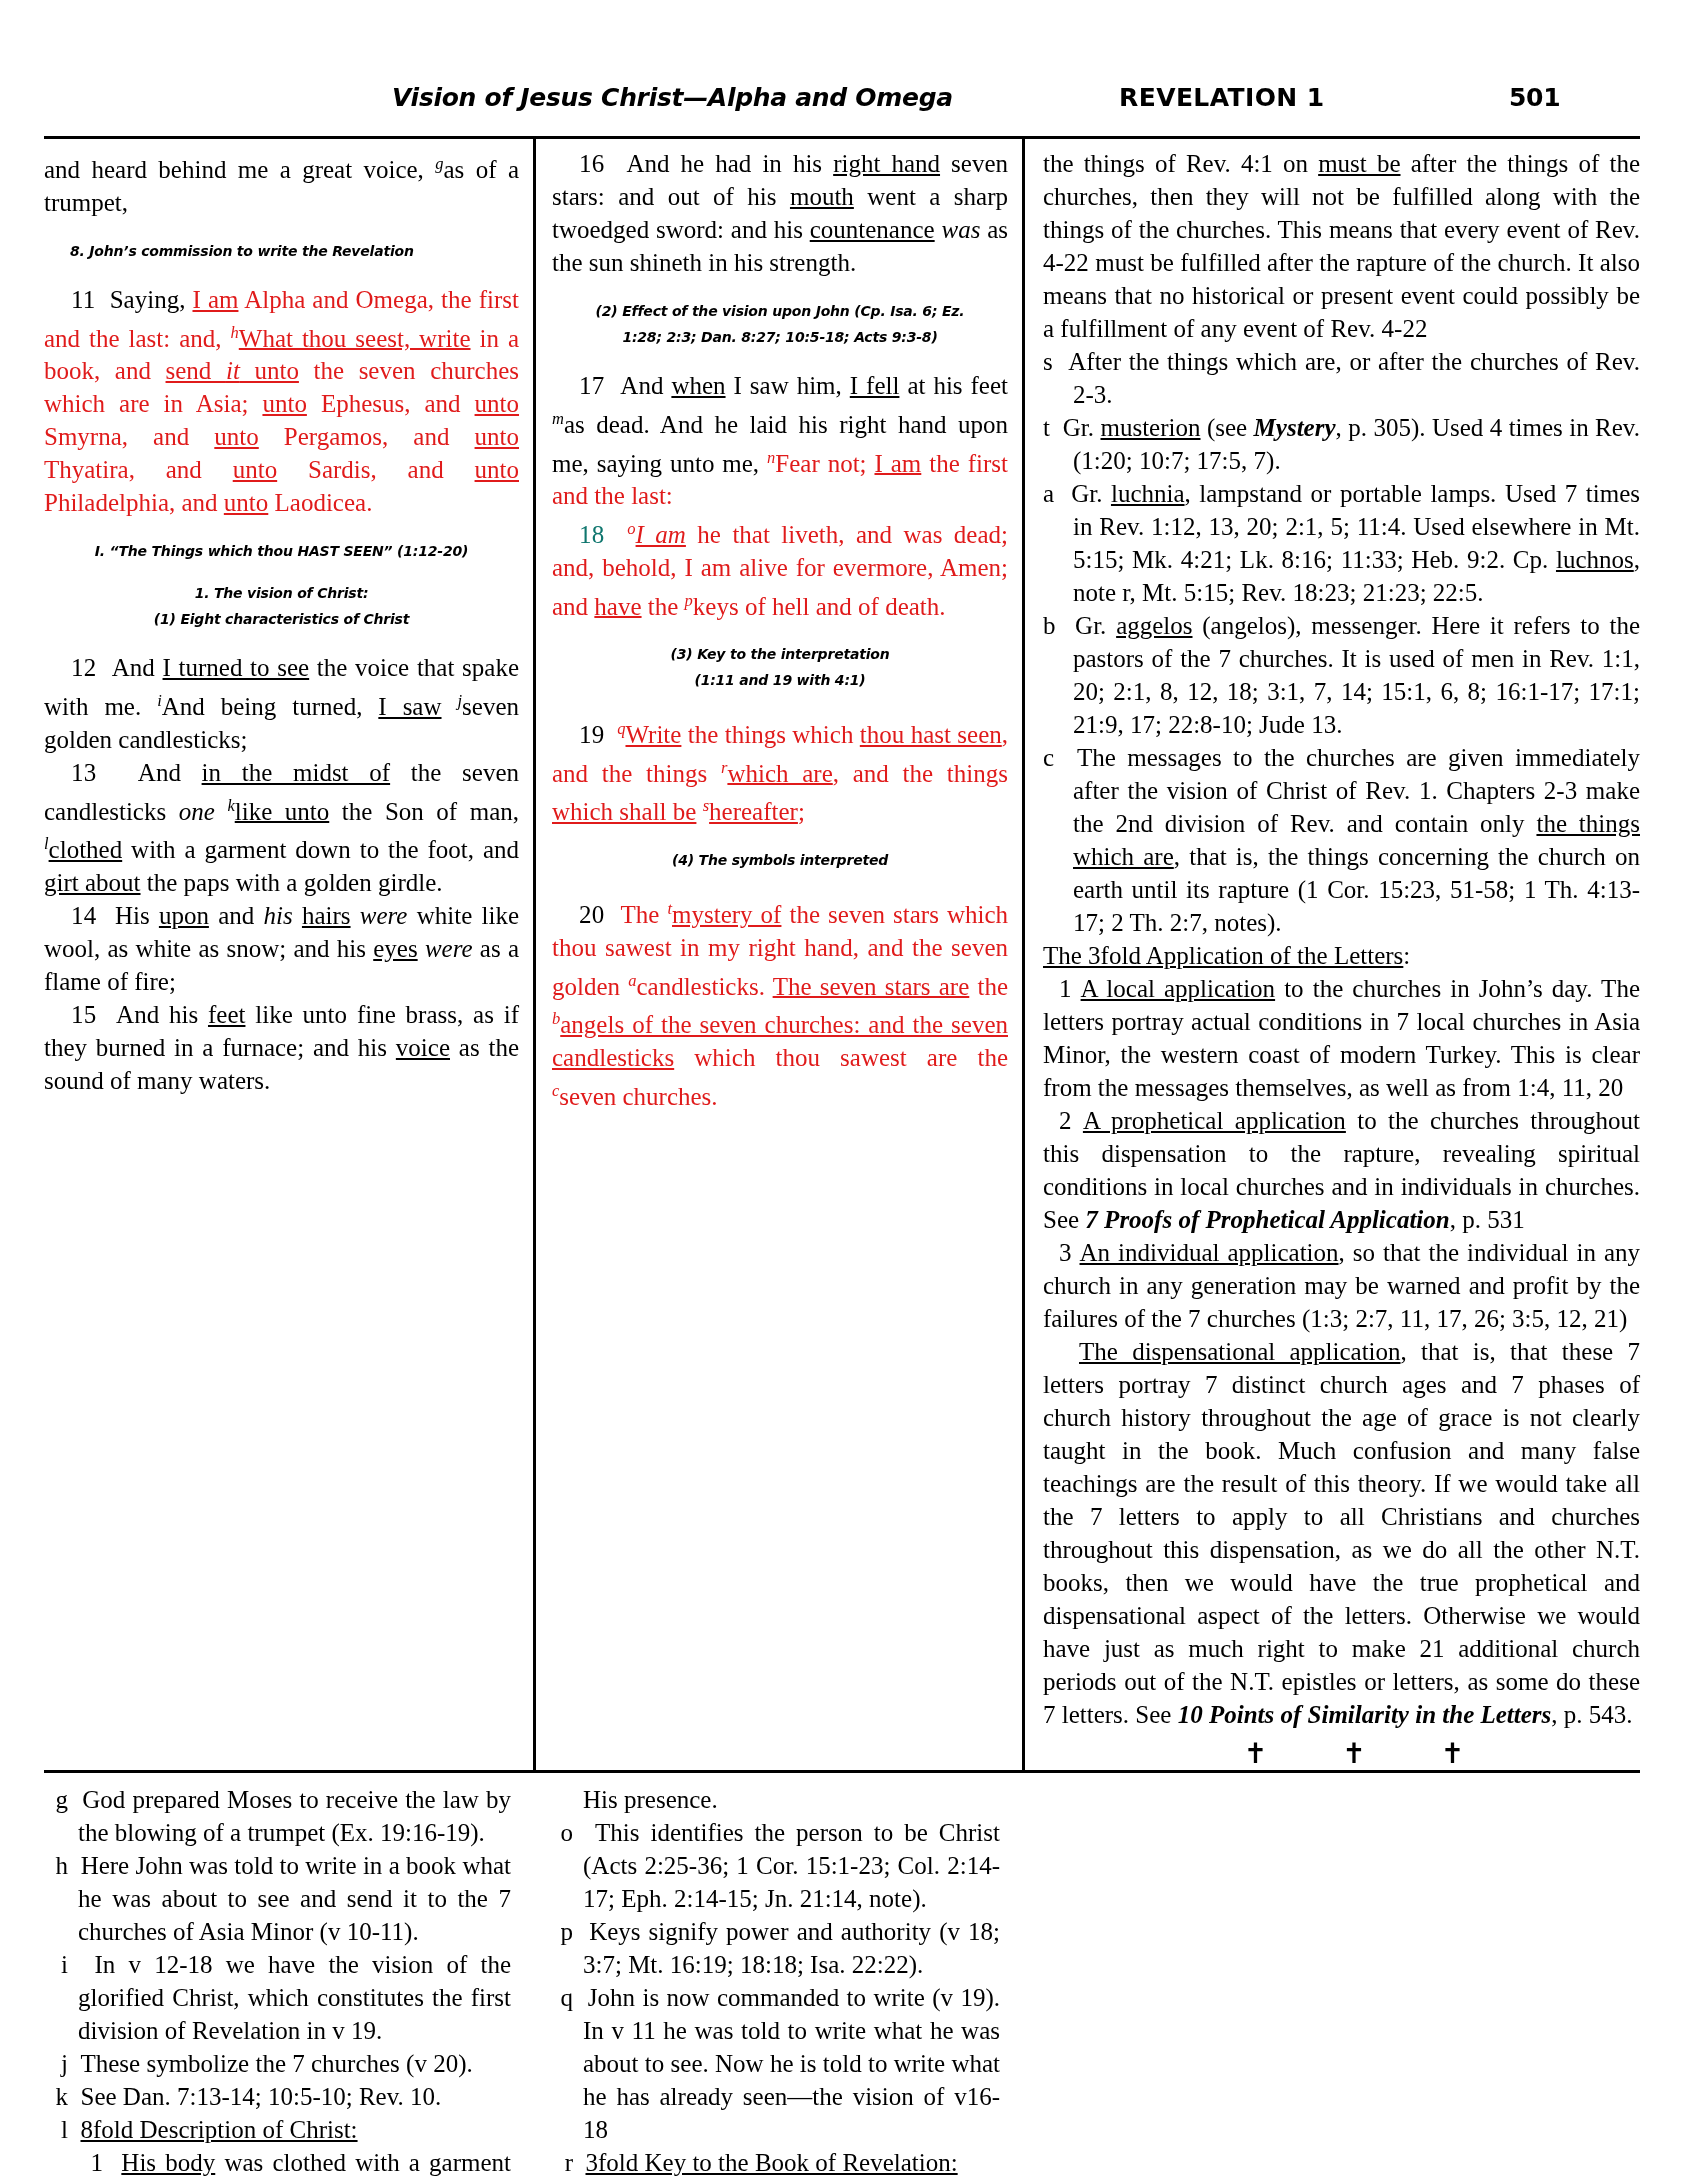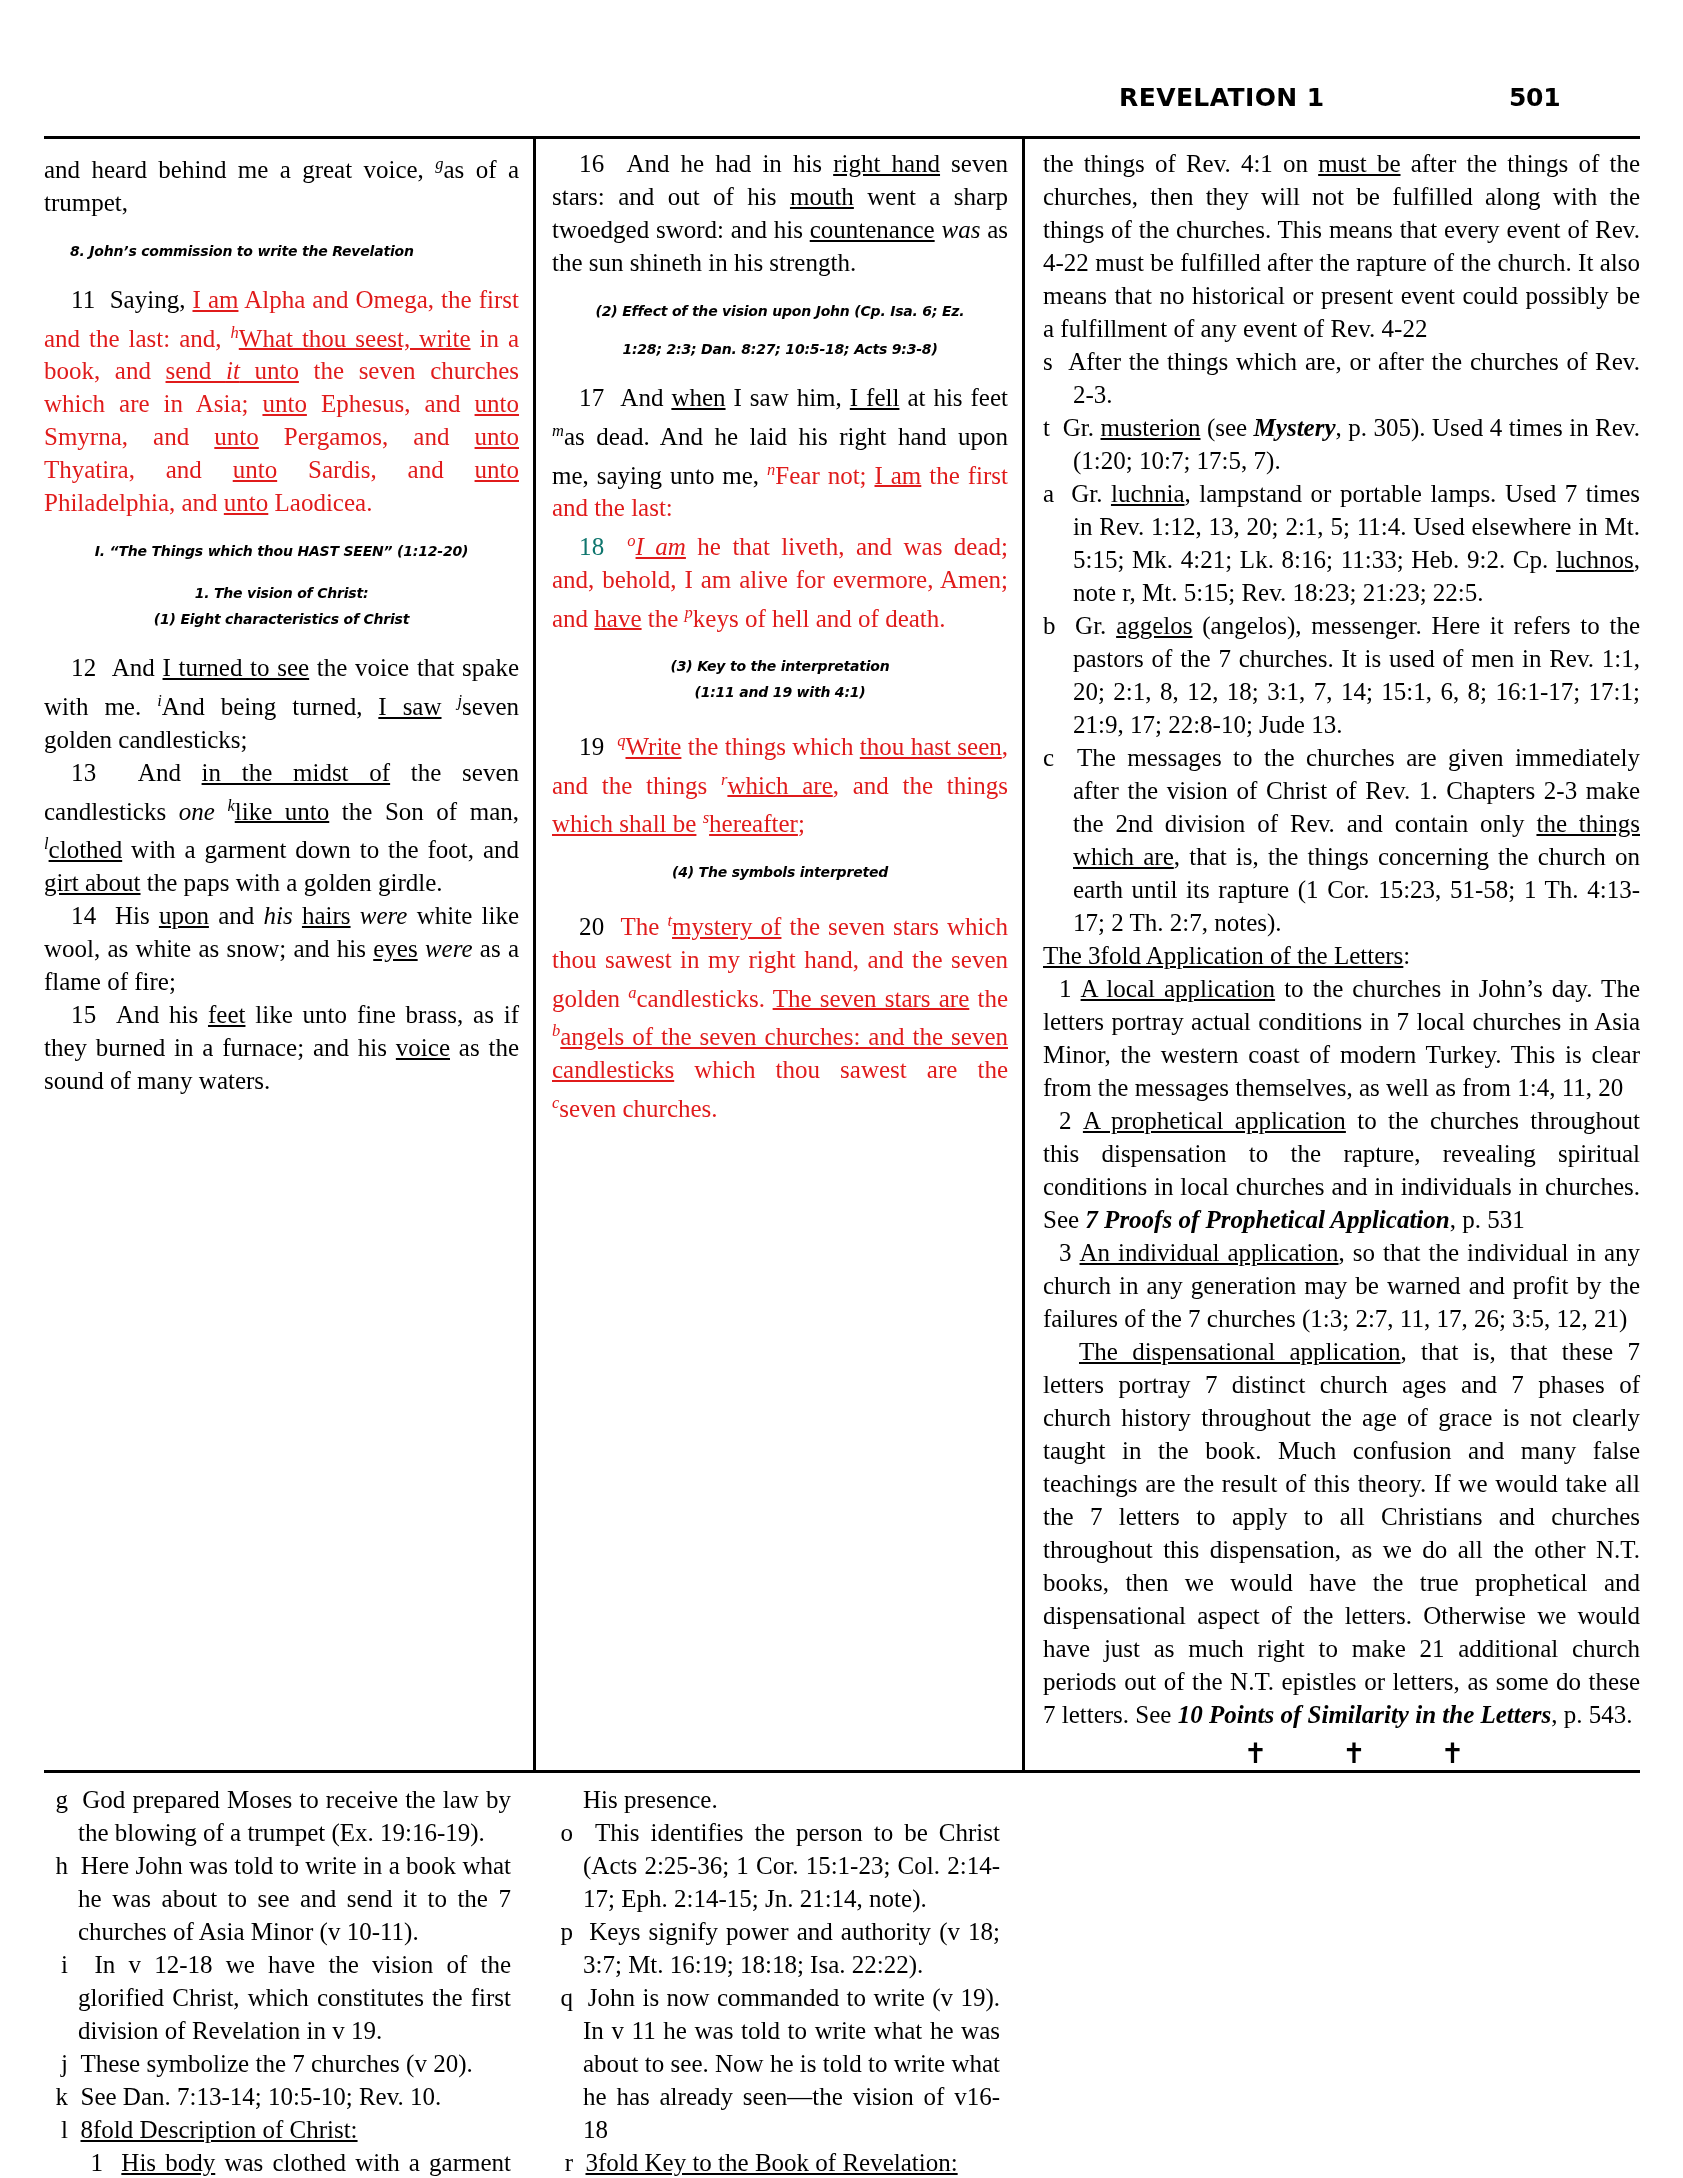--- a/index.html
+++ b/index.html
@@ -161,20 +161,21 @@
     margin-top:6px;
     padding-left:59px;
   }
 </style>
 </head>
 <body>
 
 <div class="page">
 
   <div class="runhead">
+    <span class="rh-title">Vision of Jesus Christ—Alpha and Omega</span>
     <span class="rh-book">REVELATION 1</span>
     <span class="rh-page">501</span>
   </div>
   <div class="rule-top"></div>
 
   <div class="band">
 
     <div class="colA">
       <div class="scr">
 
@@ -197,21 +198,21 @@
         <p class="vp"><span class="vnum">15</span>&nbsp;&nbsp;<span>And his </span><span class="u">feet</span><span> like unto fine brass, as if they burned in a furnace; and his </span><span class="u">voice</span><span> as the sound of many waters.</span></p>
       </div>
     </div>
 
     <div class="colB">
       <div class="scr">
 
         <p class="vp"><span class="vnum">16</span>&nbsp;&nbsp;<span>And he had in his </span><span class="u">right hand</span><span> seven stars: and out of his </span><span class="u">mouth</span><span> went a sharp twoedged sword: and his </span><span class="u">countenance</span><span> </span><span class="it">was</span><span> as the sun shineth in his strength.</span></p>
 
         <div class="shead ctr" style="margin-bottom:0">(2) Effect of the vision upon John (Cp. Isa. 6; Ez.</div>
-        <div class="shead ctr" style="margin:12px 0 19px 0">1:28; 2:3; Dan. 8:27; 10:5-18; Acts 9:3-8)</div>
+        <div class="shead ctr" style="margin:0 0 19px 0">1:28; 2:3; Dan. 8:27; 10:5-18; Acts 9:3-8)</div>
 
         <p class="vp"><span class="vnum">17</span>&nbsp;&nbsp;<span>And </span><span class="u">when</span><span> I saw him, </span><span class="u">I fell</span><span> at his feet </span><span class="sup">m</span><span>as dead. And he laid his right hand upon me, saying unto me, </span><span class="sup red">n</span><span class="red">Fear not; </span><span class="u red">I am</span><span class="red"> the first and the last:</span></p>
 
         <p class="vp red"><span class="vnum" style="color:#0f766e">18</span>&nbsp;&nbsp;<span class="sup">o</span><span class="it u">I am</span><span> he that liveth, and was dead; and, behold, I am alive for evermore, Amen; and </span><span class="u">have</span><span> the </span><span class="sup">p</span><span>keys of hell and of death.</span></p>
 
         <div class="shead ctr" style="margin-bottom:0">(3) Key to the interpretation</div>
         <div class="shead ctr" style="margin:0 0 19px 0">(1:11 and 19 with 4:1)</div>
 
         <p class="vp red"><span class="vnum" style="color:#000">19</span>&nbsp;&nbsp;<span class="sup">q</span><span class="u">Write</span><span> the things which </span><span class="u">thou hast seen</span><span>, and the things </span><span class="sup">r</span><span class="u">which are</span><span>, and the things </span><span class="u">which shall be</span> <span class="sup">s</span><span class="u">hereafter</span><span>;</span></p>
 

